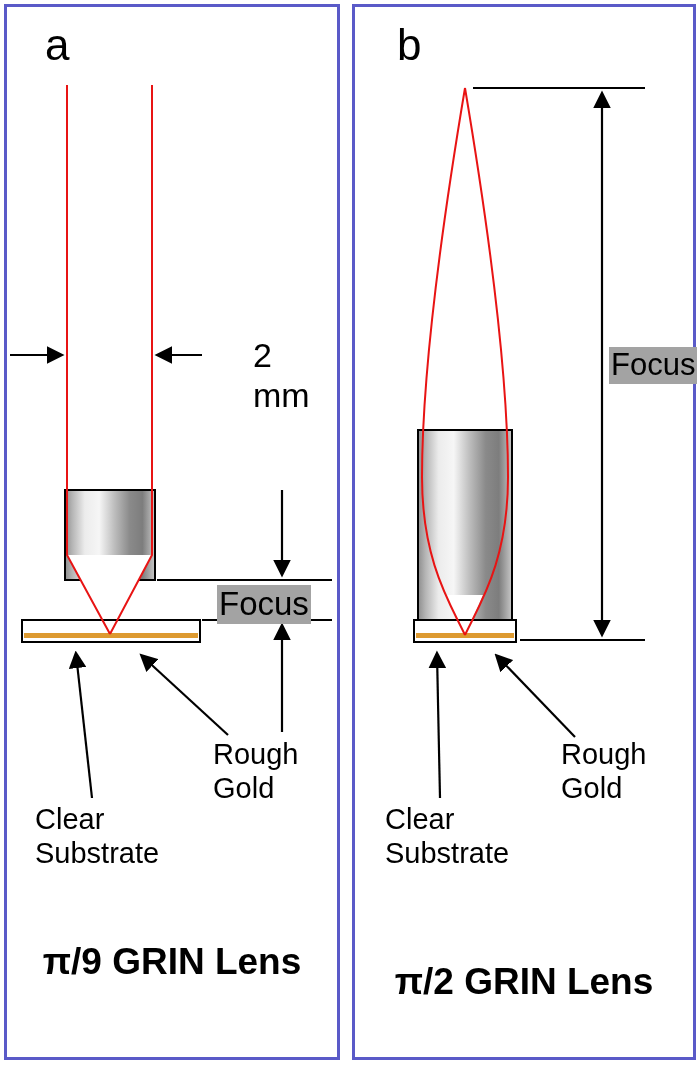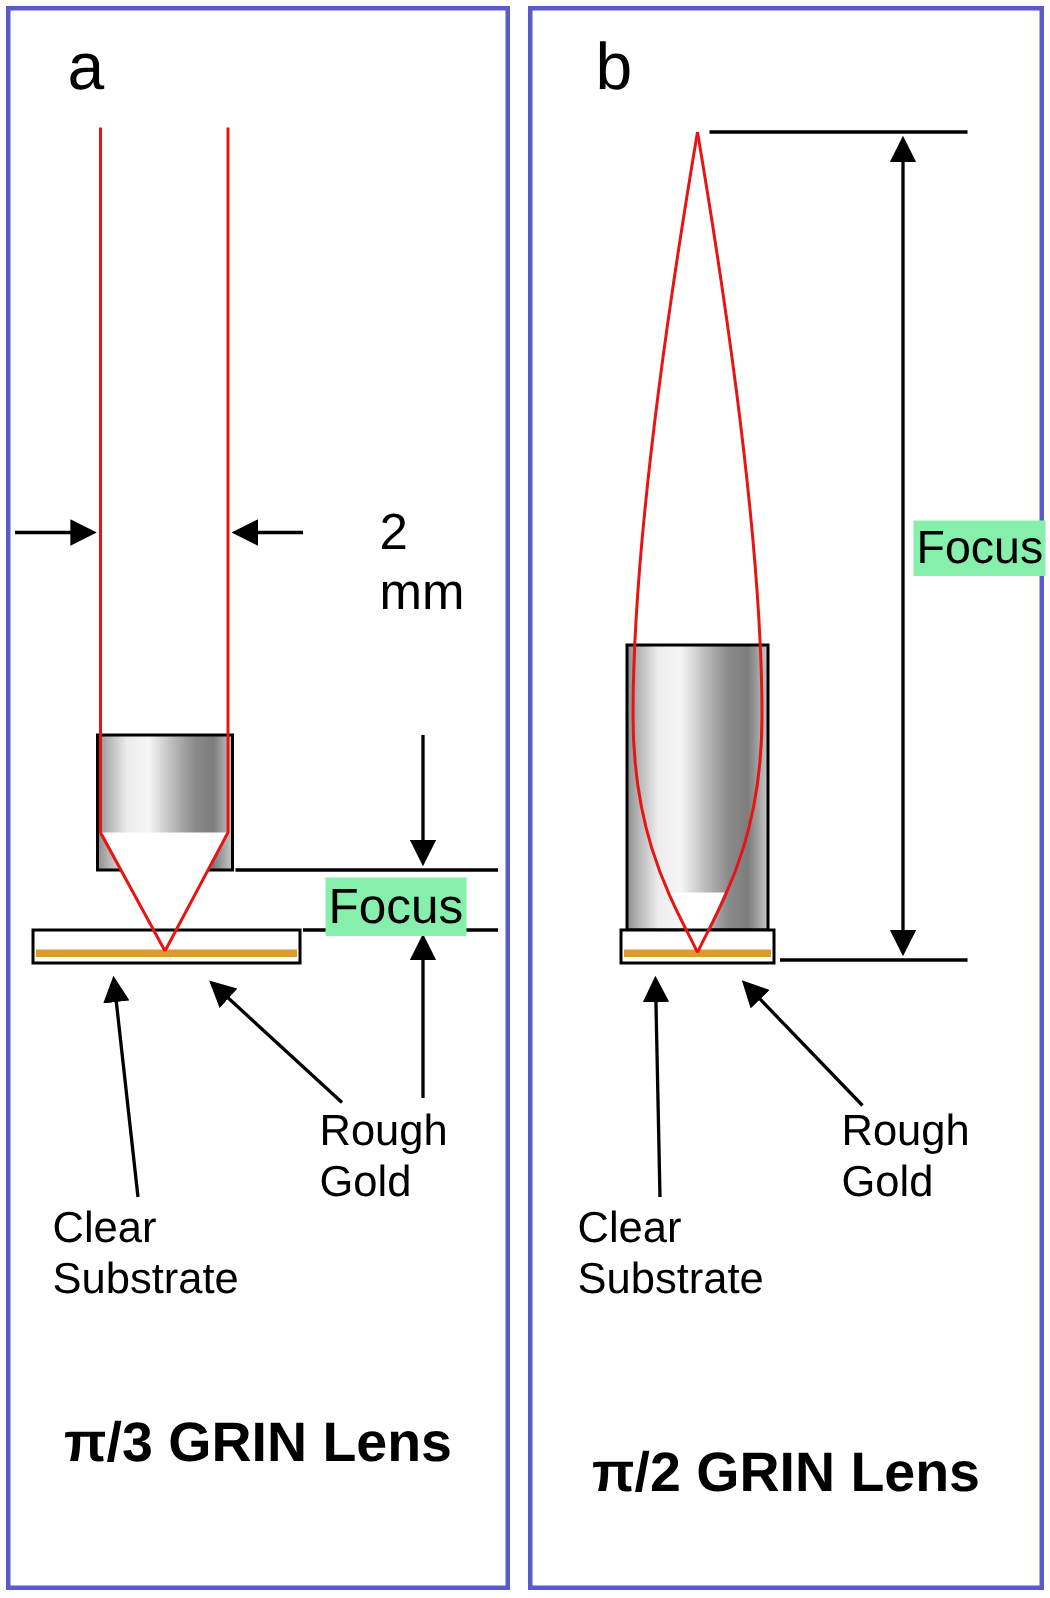--- a/index.html
+++ b/index.html
@@ -17,21 +17,21 @@
     box-sizing: border-box; background: #fff;
   }
   #panel-a { left: 4px;   width: 336px; }
   #panel-b { left: 352px; width: 344px; }
 
   .panel svg { position: absolute; left: 0; top: 0; }
 
   .lbl { position: absolute; white-space: pre-line; line-height: 1.18; }
   .panel-letter { font-size: 44px; }
   .dim-label   { font-size: 34px; }
-  .focus-label { font-size: 33px; background: #86efac; padding: 0 2px; }
+  .focus-label { font-size: 33px; background: #a3a3a3; padding: 0 2px; }
   .ann-label   { font-size: 29px; }
   .caption {
     position: absolute; left: 0; width: 100%;
     text-align: center; font-size: 37px; font-weight: bold;
   }
 
   
   .blk  { stroke: #000; stroke-width: 2.2; fill: none; }
   .ray  { stroke: var(--ray-red, #e81414); stroke-width: 2; fill: none; }
   .lens { stroke: #000; stroke-width: 2; }
@@ -82,21 +82,21 @@
       <polyline class="ray" points="145,78 145,548 103,627"></polyline>
     </svg>
 
     <div class="lbl panel-letter" style="left:38px; top:12px;">a</div>
     <div class="lbl dim-label" style="left:199px; top:328px;margin-left:47px;">2 mm</div>
     <div class="lbl focus-label" style="left:210px; top:578px;">Focus</div>
     <div class="lbl ann-label" style="left:206px; top:730px;">Rough
 Gold</div>
     <div class="lbl ann-label" style="left:28px; top:795px;">Clear
 Substrate</div>
-    <div class="caption" style="top:934px;">π/3 GRIN Lens</div>
+    <div class="caption" style="top:934px;">π/9 GRIN Lens</div>
   </div>
 
   <div id="panel-b" class="panel">
     <svg width="338" height="1050" viewBox="0 0 338 1050">
       <defs>
         <linearGradient id="grad-b" x1="0" y1="0" x2="1" y2="0">
           <stop offset="0" stop-color="#8d8d8d"></stop>
           <stop offset="0.08" stop-color="#b5b5b5"></stop>
           <stop offset="0.22" stop-color="#ececec"></stop>
           <stop offset="0.38" stop-color="#f6f6f6"></stop>

